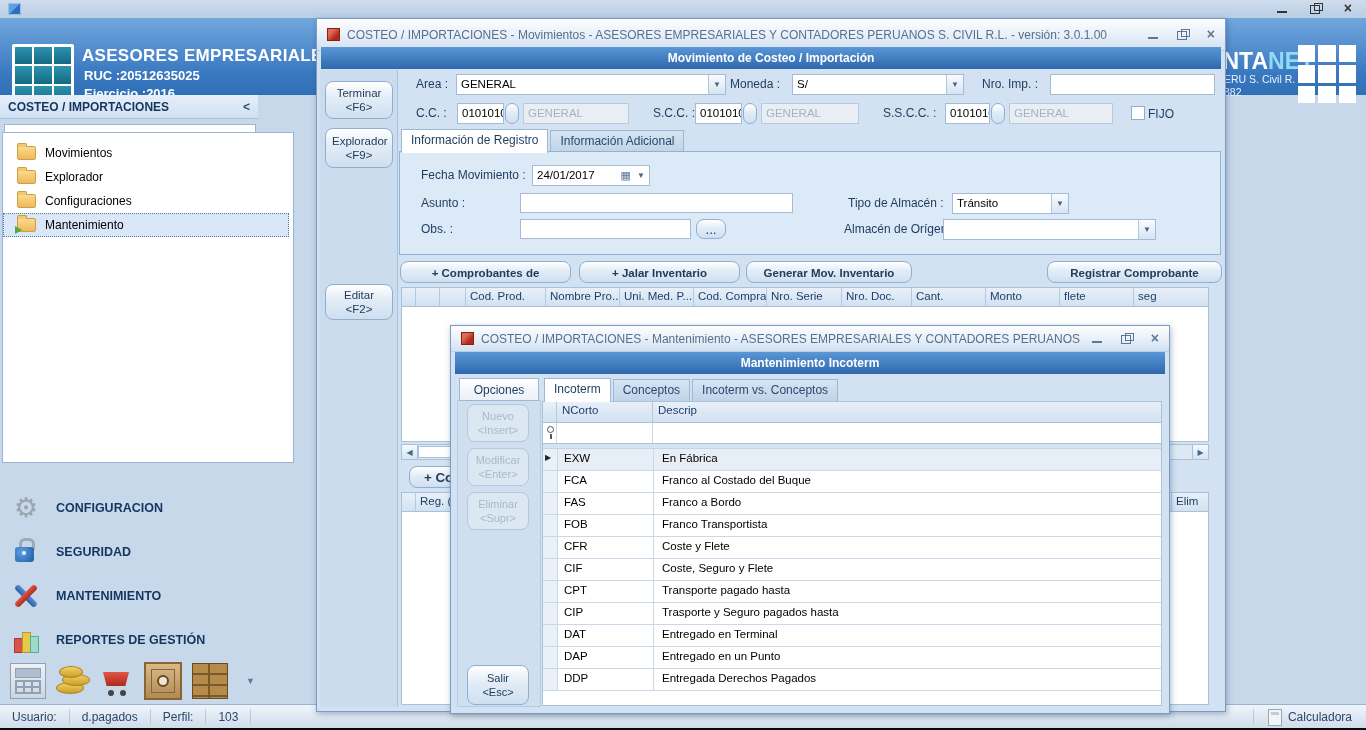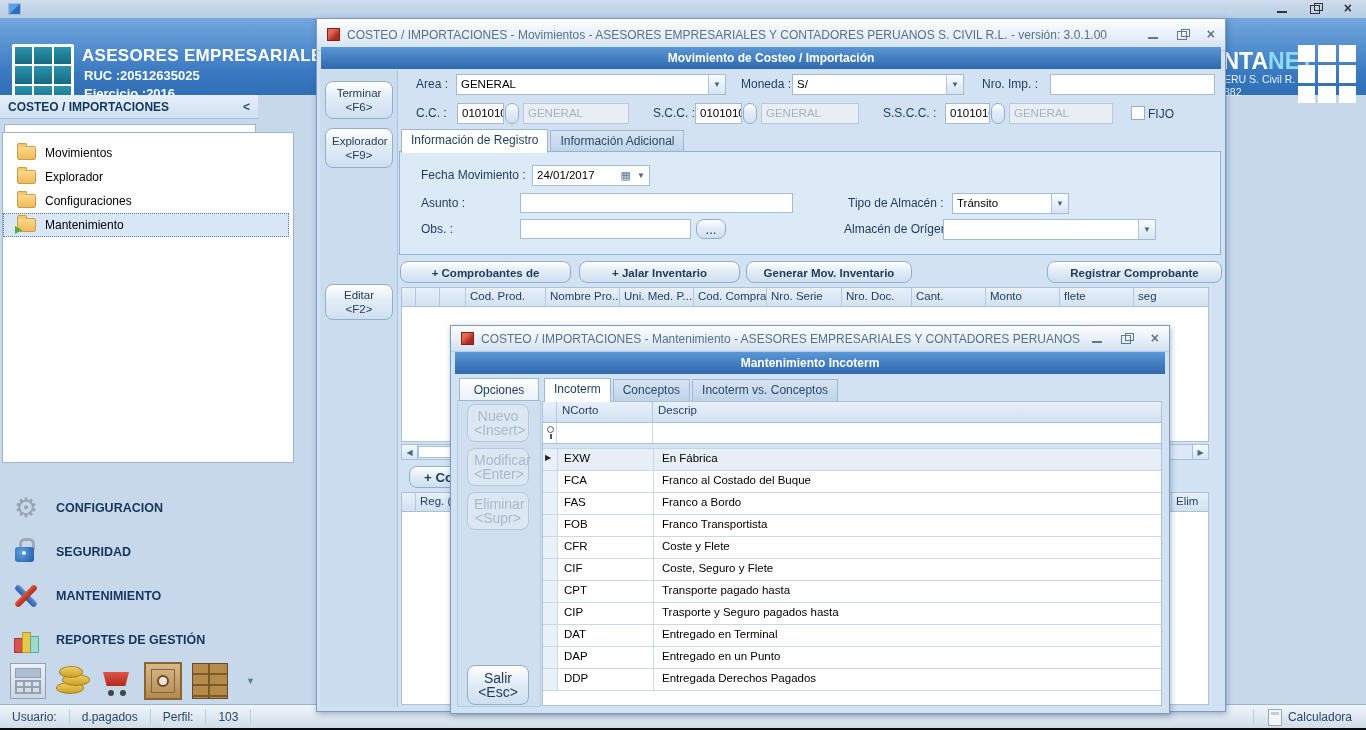--- a/index.html
+++ b/index.html
@@ -135,21 +135,21 @@
   .g1h .c:nth-of-type(13){flex:1;border-right:none;}
   .g2h .c:nth-of-type(1){width:14px;} .g2h .c:nth-of-type(2){width:150px;}
   .g2h .c:nth-of-type(3){flex:1;} .g2h .c:nth-of-type(4){width:36px;border-right:none;}
 
   
   .inc-win{left:450px;top:325px;width:718px;height:387px;position:absolute;z-index:9;}
   .inc-band{top:26px;}
   .opc-tab{position:absolute;left:8px;top:52px;width:80px;height:23px;line-height:22px;text-align:center;
     background:linear-gradient(180deg,#fff,#e9f1f9);border:1px solid #9db8d4;box-sizing:border-box;color:#1d3c5e;}
   .opc-panel{position:absolute;left:6px;top:74px;width:84px;bottom:6px;background:#cfdfef;border:1px solid #b6cce2;box-sizing:border-box;}
-  .incbtn{position:absolute;left:16px;width:62px;height:38px;font-size:14px;}
+  .incbtn{position:absolute;left:16px;width:62px;height:38px;font-size:11px;}
   .inc-grid{position:absolute;left:91px;top:75px;width:620px;height:305px;background:#fff;border:1px solid #a9c2da;box-sizing:border-box;}
   .inc-ghead{display:flex;background:linear-gradient(180deg,#e8f0f9,#d2e1f1);border-bottom:1px solid #a9c2da;height:21px;box-sizing:border-box;}
   .inc-ghead .c{padding:2px 5px;font-size:11.5px;color:#21416b;border-right:1px solid #b4c9df;box-sizing:border-box;}
   .cm{width:14px;flex:0 0 auto;} .cn{width:96px;flex:0 0 auto;} .cd{flex:1;border-right:none!important;}
   .filter-row{display:flex;height:20px;border-bottom:1px solid #a9c2da;background:#fff;}
   .filter-row .cell{border-right:1px solid #c9d9e9;box-sizing:border-box;}
   .pin{position:relative;width:100%;height:100%;}
   .pin::before{content:"";position:absolute;left:4px;top:3px;width:5px;height:5px;border:1.5px solid #555;border-radius:50%;}
   .pin::after{content:"";position:absolute;left:7px;top:11px;width:1.5px;height:5px;background:#555;}
   .row-gap{height:4px;background:#d6e4f2;border-bottom:1px solid #c2d5e8;}
@@ -311,21 +311,21 @@
     <button class="btn two sidebtn" style="top:265px;height:36px;">
       <span>Editar</span>
         <span>&lt;F2&gt;</span>
     </button>
 
     <span class="lab" style="left:99px;top:58px;">Area :</span>
     <div class="combo abs" style="left:139px;top:55px;width:270px;height:21px;">
       <span class="val">GENERAL</span>
         <span class="darr">▼</span>
     </div>
-    <span class="lab" style="left:424px;top:58px;">Moneda :</span>
+    <span class="lab" style="left:413px;top:58px;">Moneda :</span>
     <div class="combo abs" style="left:475px;top:55px;width:172px;height:21px;">
       <span class="val">S/</span>
         <span class="darr">▼</span>
     </div>
     <span class="lab" style="left:665px;top:58px;">Nro. Imp. :</span>
     <div class="field abs" style="left:733px;top:55px;width:165px;height:21px;"></div>
 
     <span class="lab" style="left:99px;top:87px;">C.C. :</span>
     <div class="field abs" style="left:140px;top:84px;width:47px;height:21px;">0101010</div>
     <div class="btn abs" style="left:188px;top:84px;width:14px;height:21px;"></div>

